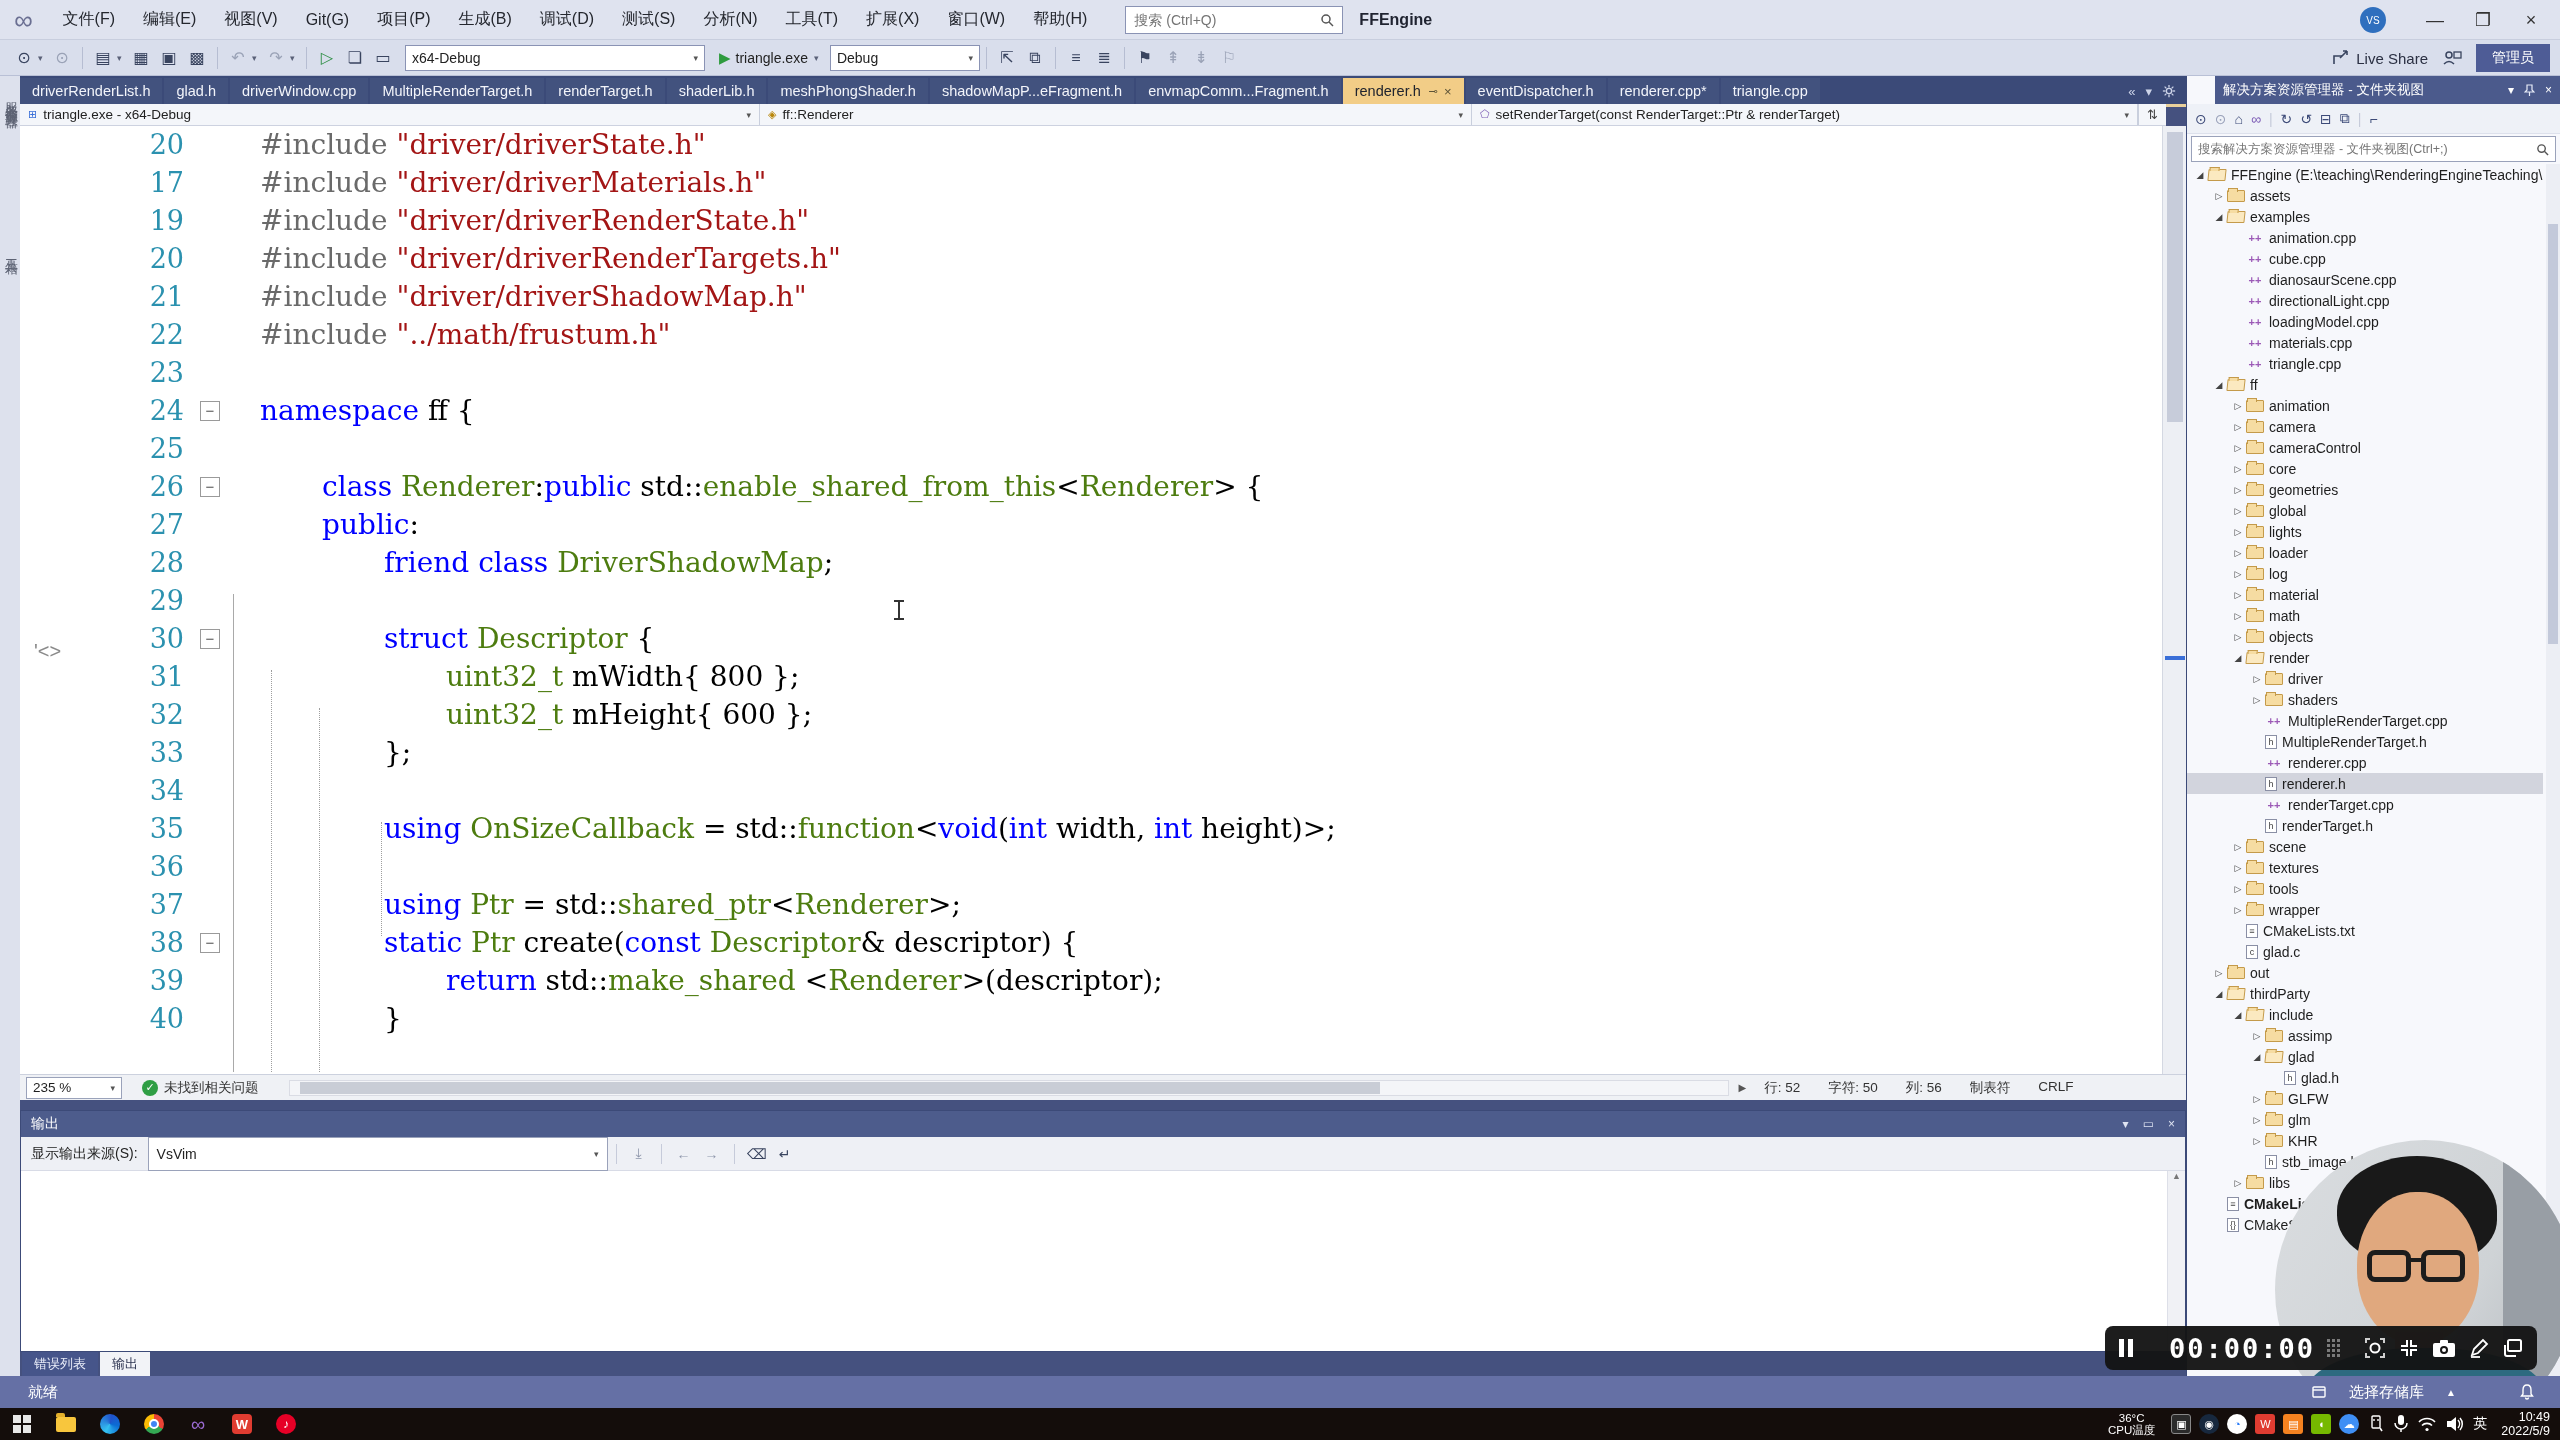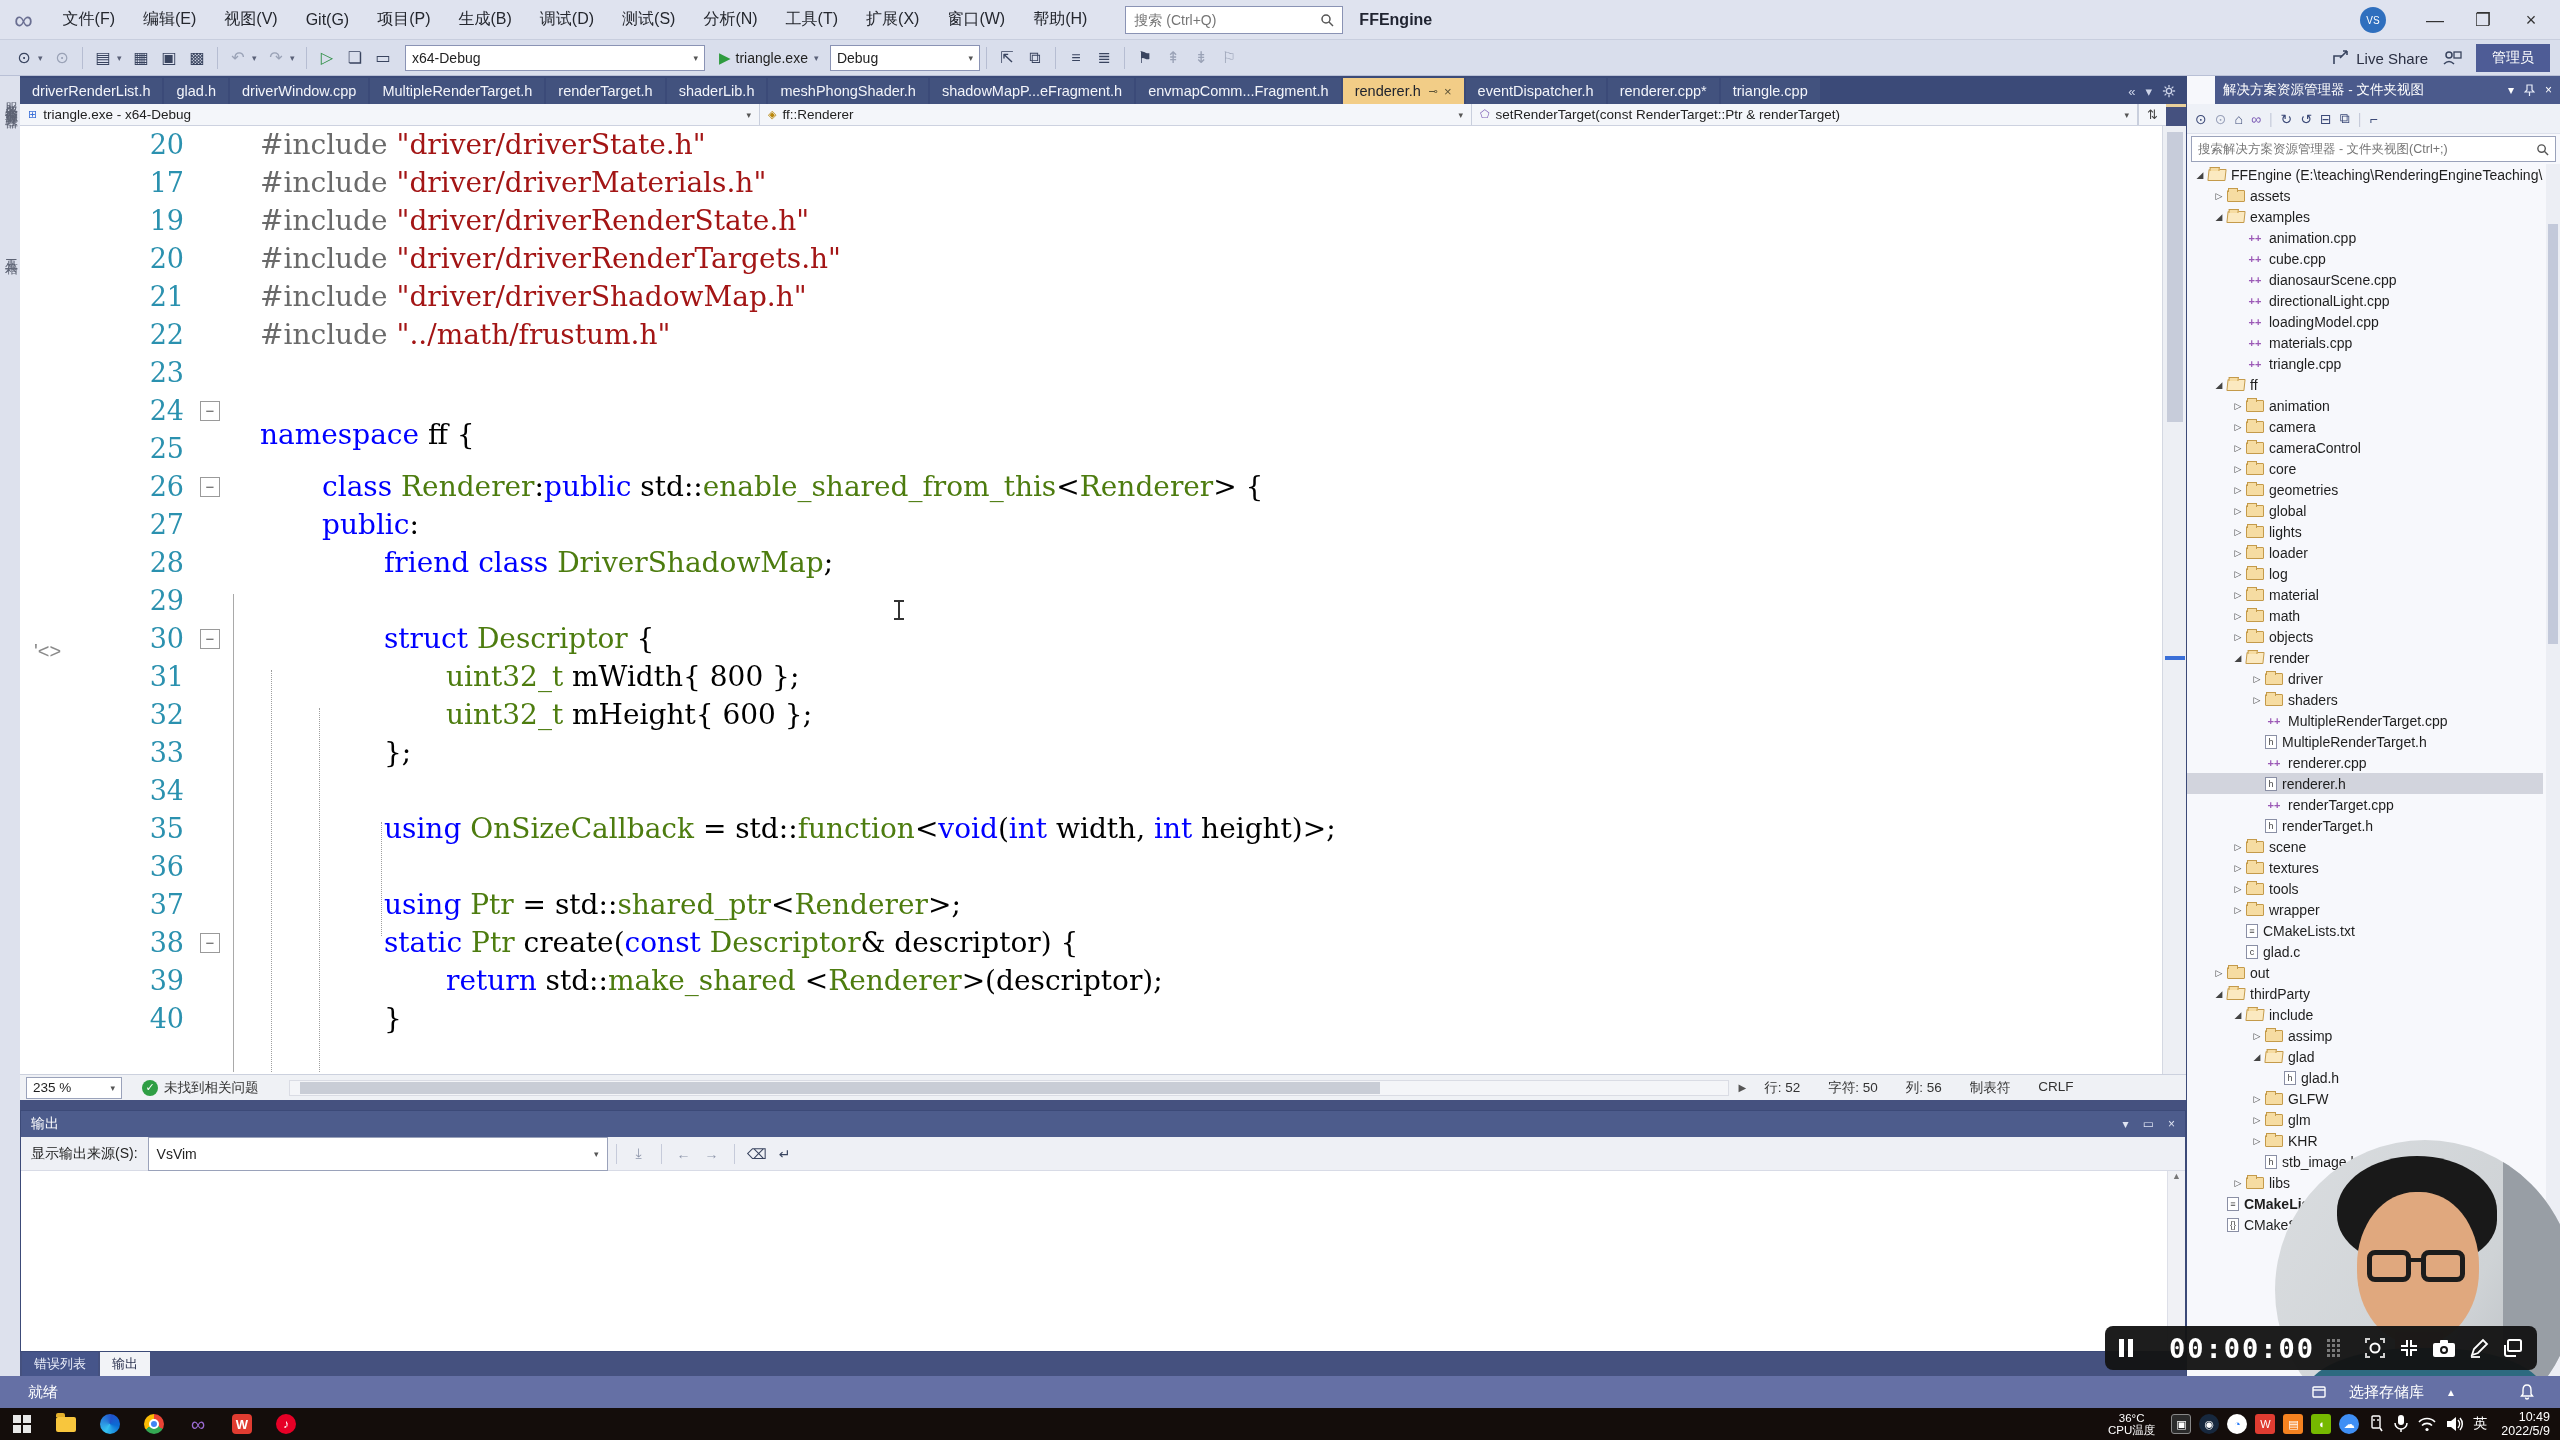--- a/index.html
+++ b/index.html
@@ -359,21 +359,21 @@
 
 <div class="editor">
   <div id="codelines">
       <div class="cl"><span class="ln">20</span><span class="foldcol"></span><span class="body" style="padding-left: 28px;"><span class="tok-d">#include </span><span class="tok-s">"driver/driverState.h"</span></span></div>
       <div class="cl"><span class="ln">17</span><span class="foldcol"></span><span class="body" style="padding-left: 28px;"><span class="tok-d">#include </span><span class="tok-s">"driver/driverMaterials.h"</span></span></div>
       <div class="cl"><span class="ln">19</span><span class="foldcol"></span><span class="body" style="padding-left: 28px;"><span class="tok-d">#include </span><span class="tok-s">"driver/driverRenderState.h"</span></span></div>
       <div class="cl"><span class="ln">20</span><span class="foldcol"></span><span class="body" style="padding-left: 28px;"><span class="tok-d">#include </span><span class="tok-s">"driver/driverRenderTargets.h"</span></span></div>
       <div class="cl"><span class="ln">21</span><span class="foldcol"></span><span class="body" style="padding-left: 28px;"><span class="tok-d">#include </span><span class="tok-s">"driver/driverShadowMap.h"</span></span></div>
       <div class="cl"><span class="ln">22</span><span class="foldcol"></span><span class="body" style="padding-left: 28px;"><span class="tok-d">#include </span><span class="tok-s">"../math/frustum.h"</span></span></div>
       <div class="cl"><span class="ln">23</span><span class="foldcol"></span><span class="body" style="padding-left: 28px;"></span></div>
-      <div class="cl"><span class="ln">24</span><span class="foldcol"><span class="foldbox">−</span></span><span class="body" style="padding-left: 28px; margin-top: 24px;"><span class="tok-k">namespace</span><span class="tok-p"> ff {</span></span></div>
+      <div class="cl"><span class="ln">24</span><span class="foldcol"><span class="foldbox">−</span></span><span class="body" style="padding-left: 28px;"><span class="tok-k">namespace</span><span class="tok-p"> ff {</span></span></div>
       <div class="cl"><span class="ln">25</span><span class="foldcol"></span><span class="body" style="padding-left: 28px;"></span></div>
       <div class="cl"><span class="ln">26</span><span class="foldcol"><span class="foldbox">−</span></span><span class="body" style="padding-left: 90px;"><span class="tok-k">class</span><span class="tok-p"> </span><span class="tok-t">Renderer</span><span class="tok-p">:</span><span class="tok-k">public</span><span class="tok-p"> std::</span><span class="tok-t">enable_shared_from_this</span><span class="tok-p">&lt;</span><span class="tok-t">Renderer</span><span class="tok-p">&gt; {</span></span></div>
       <div class="cl"><span class="ln">27</span><span class="foldcol"></span><span class="body" style="padding-left: 90px;"><span class="tok-k">public</span><span class="tok-p">:</span></span></div>
       <div class="cl"><span class="ln">28</span><span class="foldcol"></span><span class="body" style="padding-left: 152px;"><span class="tok-k">friend</span><span class="tok-p"> </span><span class="tok-k">class</span><span class="tok-p"> </span><span class="tok-t">DriverShadowMap</span><span class="tok-p">;</span></span></div>
       <div class="cl"><span class="ln">29</span><span class="foldcol"></span><span class="body" style="padding-left: 28px;"></span></div>
       <div class="cl"><span class="ln">30</span><span class="foldcol"><span class="foldbox">−</span></span><span class="body" style="padding-left: 152px;"><span class="tok-k">struct</span><span class="tok-p"> </span><span class="tok-t">Descriptor</span><span class="tok-p"> {</span></span></div>
       <div class="cl"><span class="ln">31</span><span class="foldcol"></span><span class="body" style="padding-left: 214px;"><span class="tok-t">uint32_t</span><span class="tok-p"> mWidth{ 800 };</span></span></div>
       <div class="cl"><span class="ln">32</span><span class="foldcol"></span><span class="body" style="padding-left: 214px;"><span class="tok-t">uint32_t</span><span class="tok-p"> mHeight{ 600 };</span></span></div>
       <div class="cl"><span class="ln">33</span><span class="foldcol"></span><span class="body" style="padding-left: 152px;"><span class="tok-p">};</span></span></div>
       <div class="cl"><span class="ln">34</span><span class="foldcol"></span><span class="body" style="padding-left: 28px;"></span></div>

